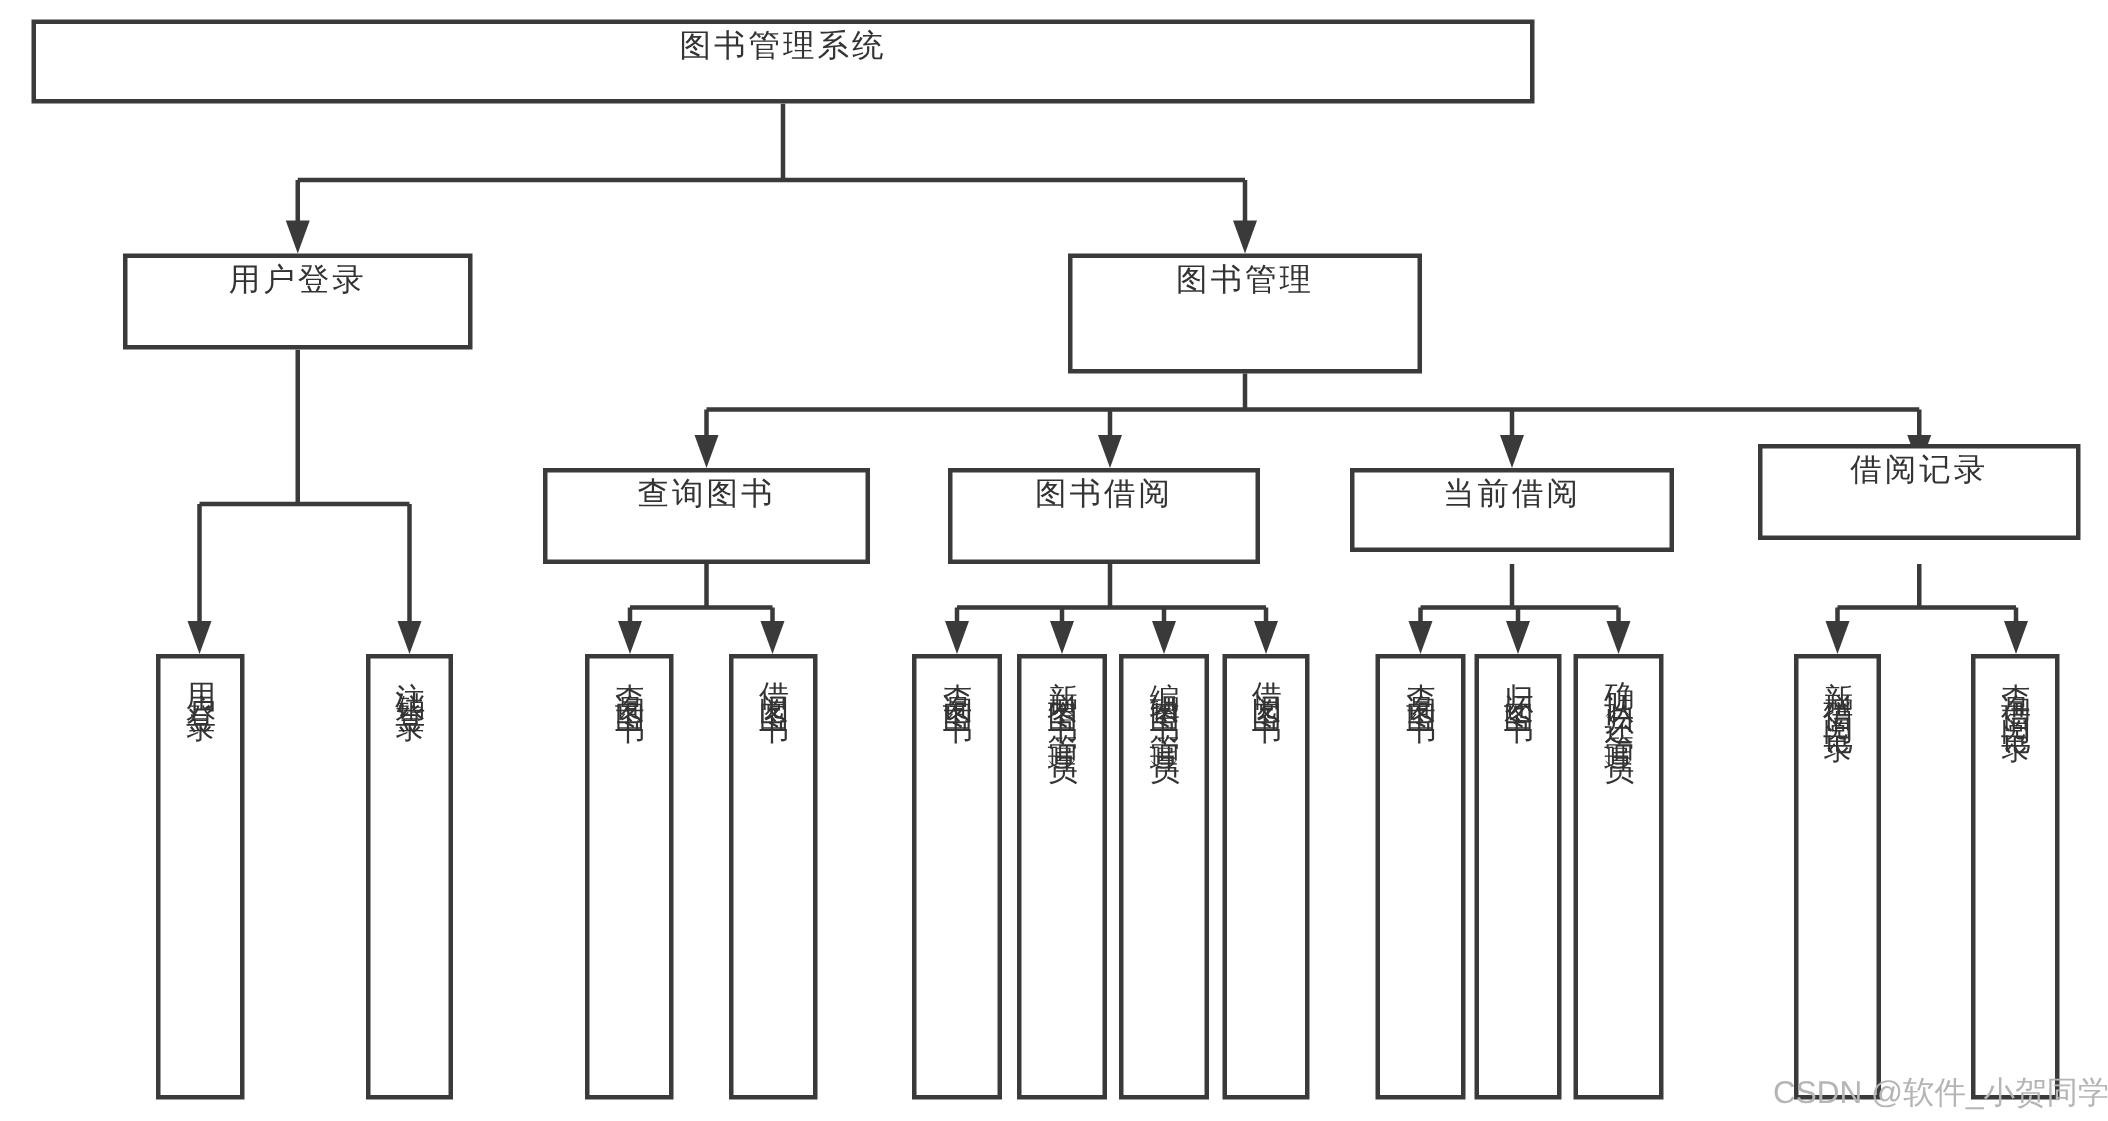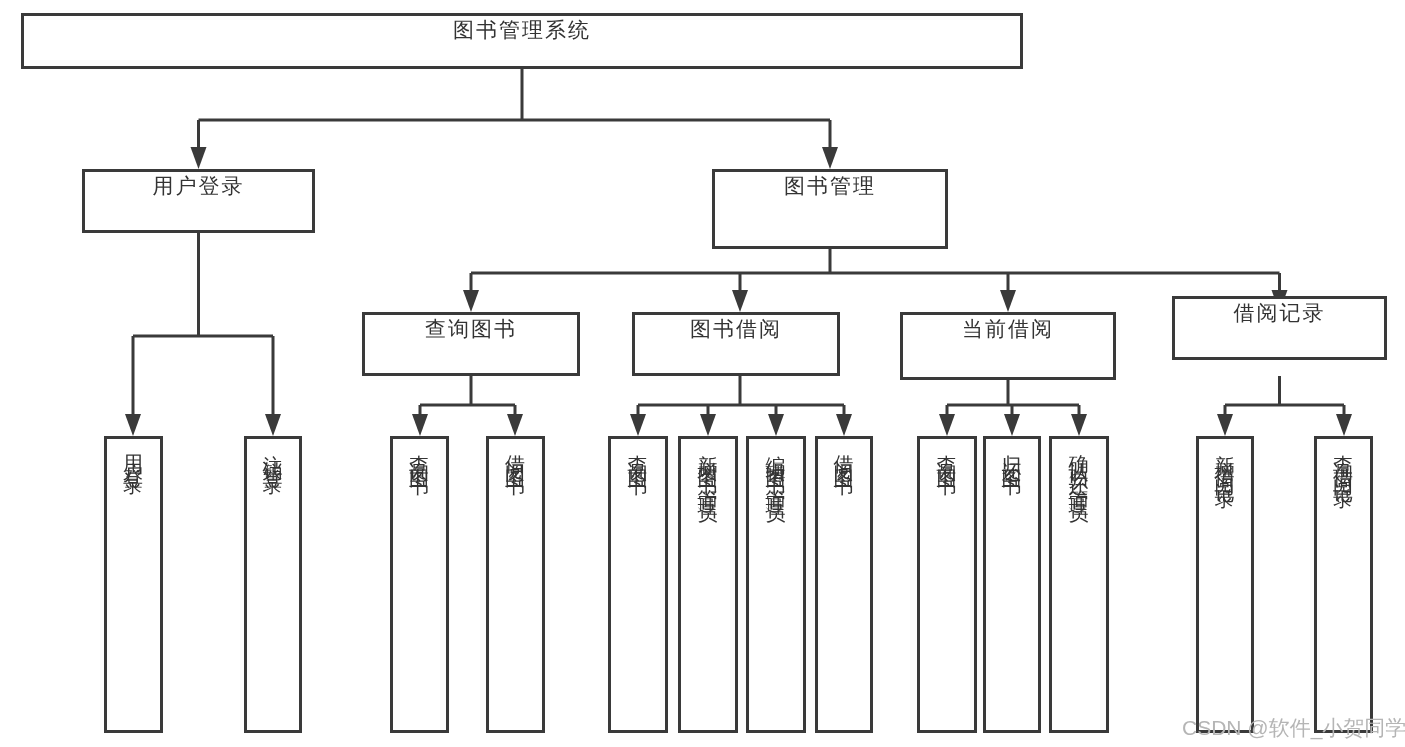--- a/index.html
+++ b/index.html
@@ -89,21 +89,21 @@
   <div class="node h" style="left:712px;top:169px;width:236px;height:80px">
     <span>图书管理</span>
   </div>
 
   <div class="node h" style="left:362px;top:312px;width:218px;height:64px">
     <span>查询图书</span>
   </div>
   <div class="node h" style="left:632px;top:312px;width:208px;height:64px">
     <span>图书借阅</span>
   </div>
-  <div class="node h" style="left:900px;top:312px;width:216px;height:68px">
+  <div class="node h" style="left:900px;top:312px;width:216px;height:56px">
     <span>当前借阅</span>
   </div>
   <div class="node h" style="left:1172px;top:296px;width:215px;height:64px">
     <span>借阅记录</span>
   </div>
 
   <div class="node v" style="left:104px;top:436px;width:59px;height:297px">
     <span>用户登录</span>
   </div>
   <div class="node v" style="left:244px;top:436px;width:58px;height:297px">

